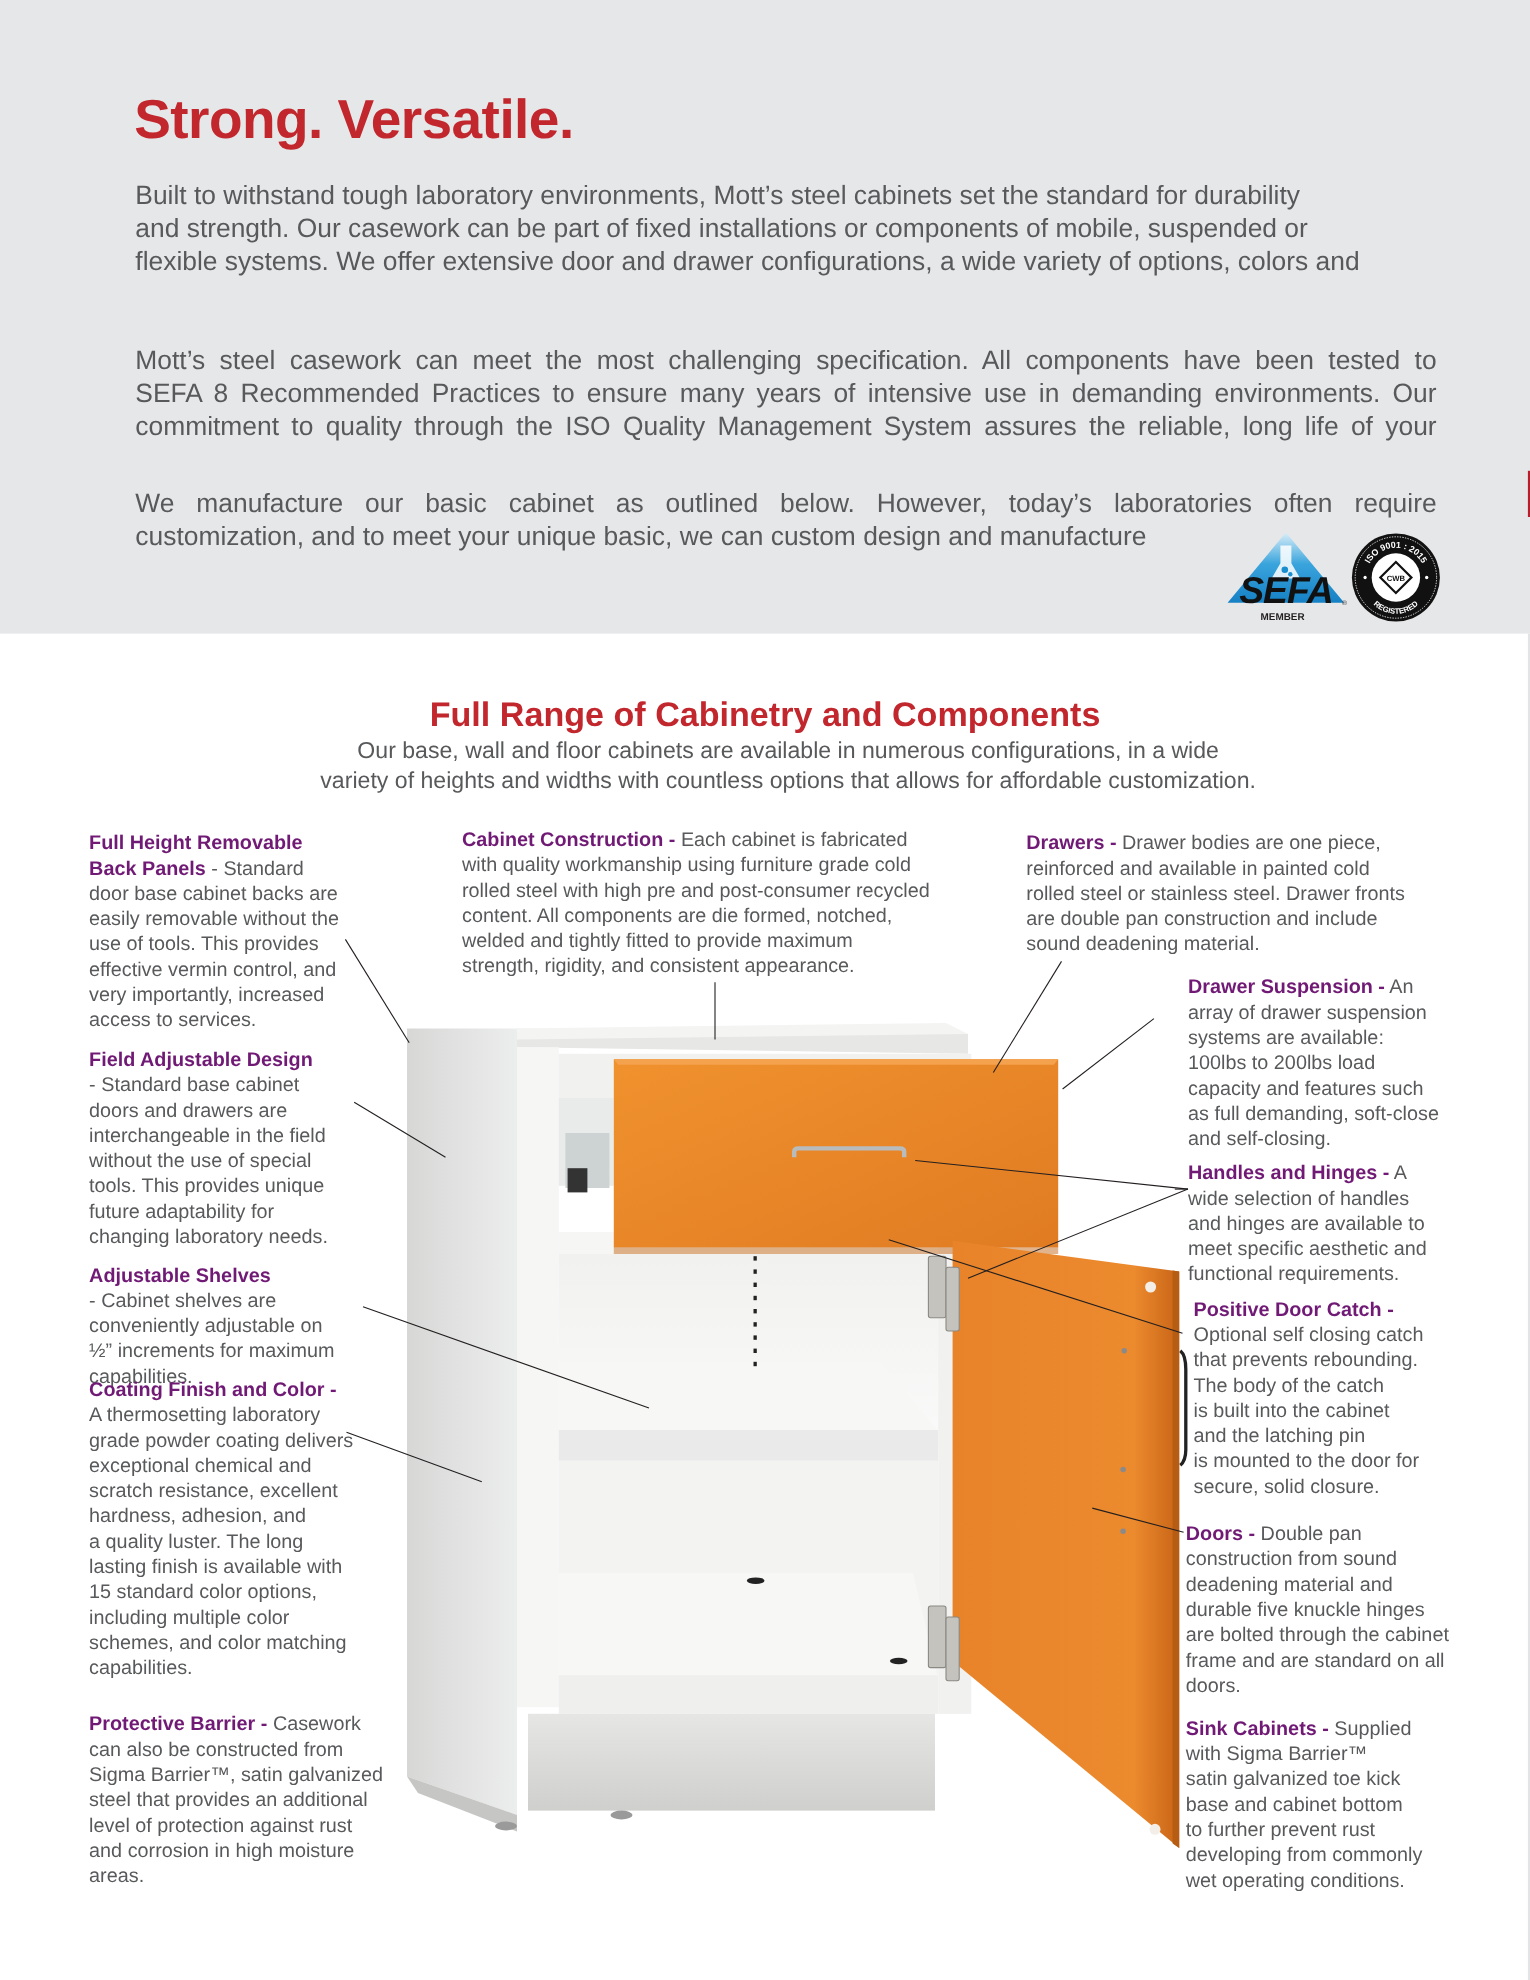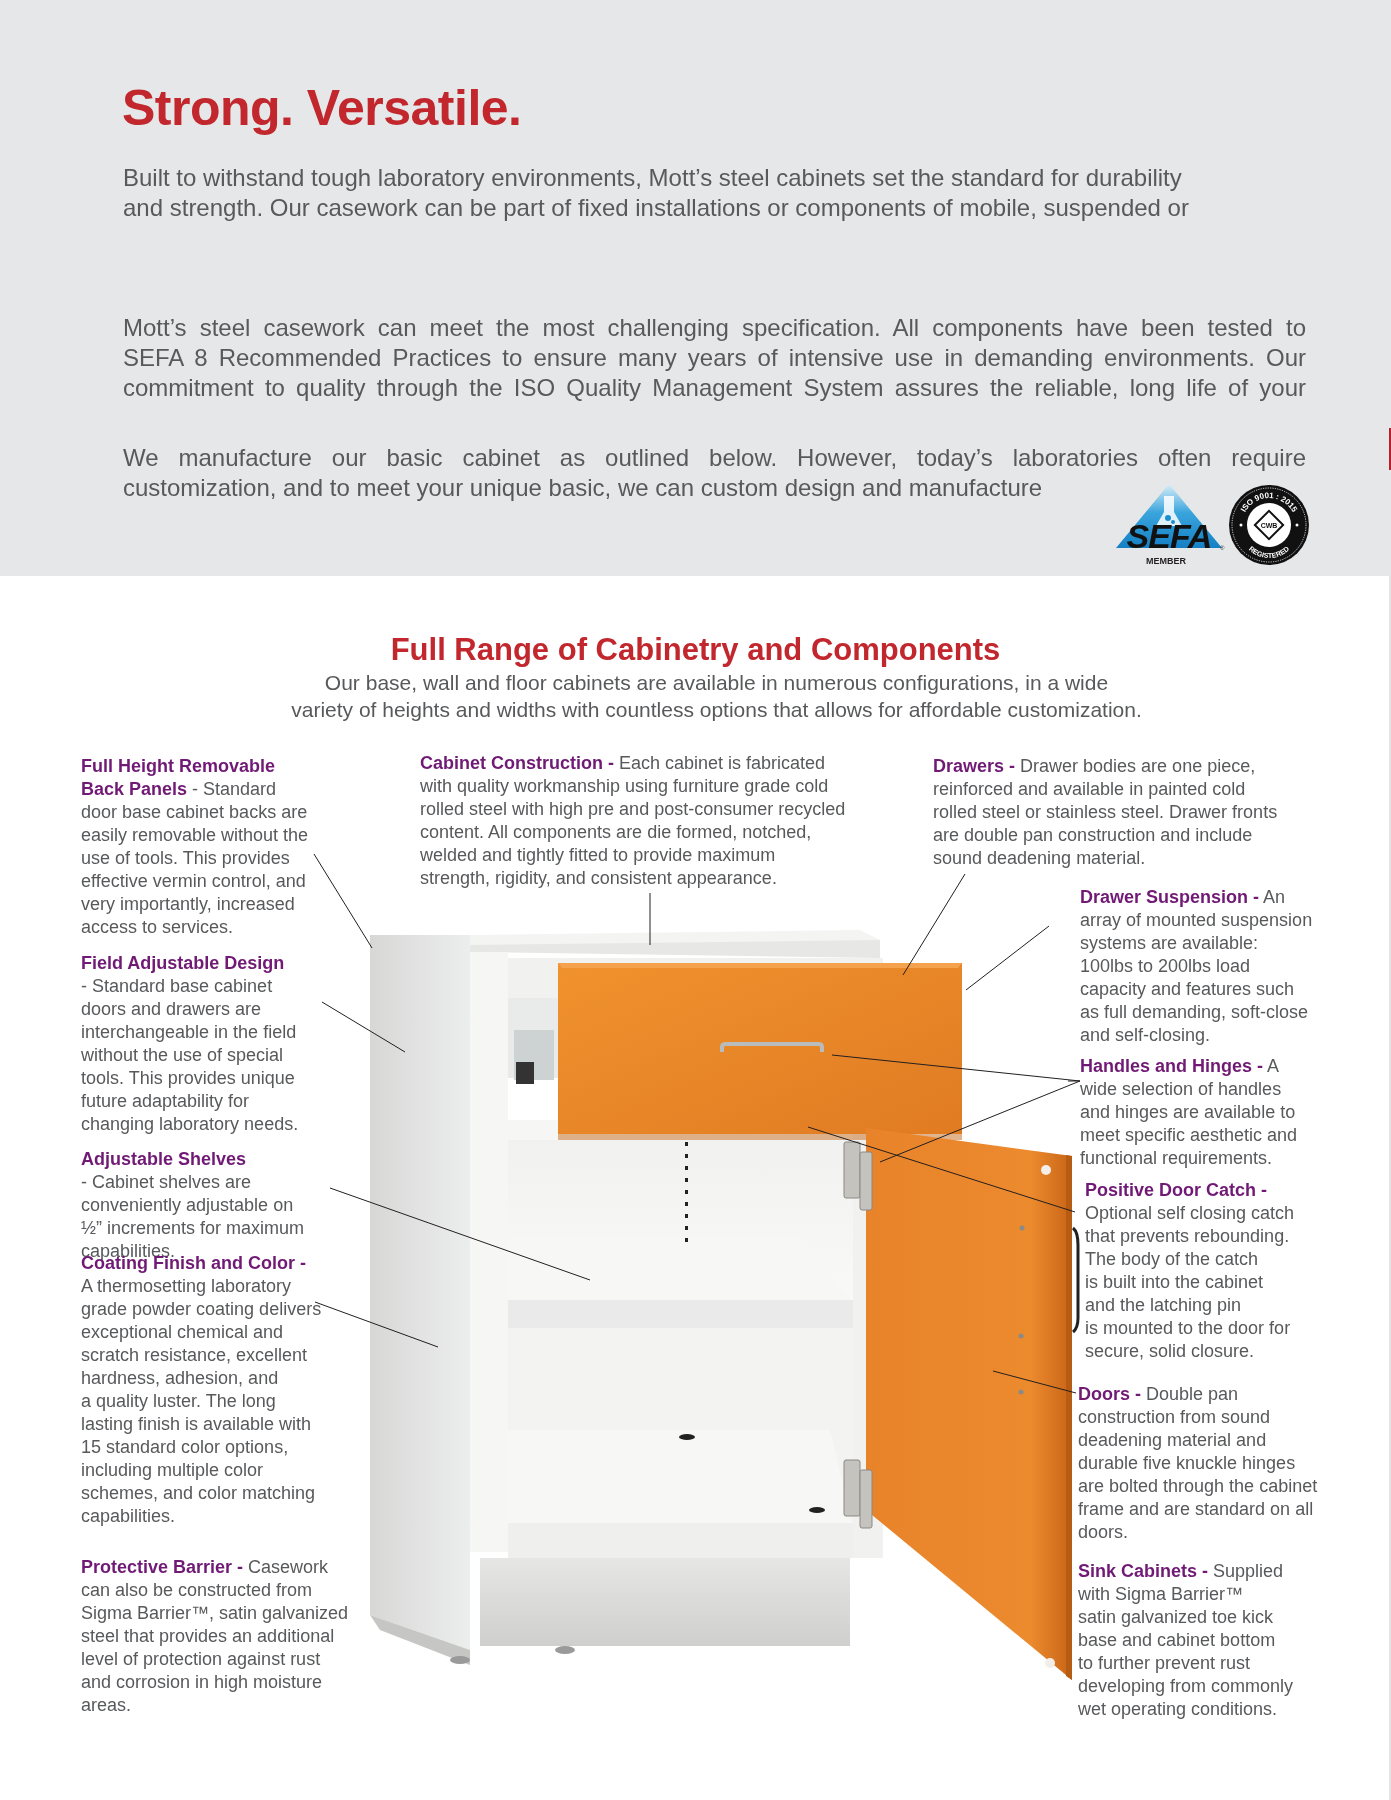--- a/index.html
+++ b/index.html
@@ -38,20 +38,21 @@
 
 <div class="top-band"></div>
 <div class="edge-line-red"></div>
 <div class="edge-line-grey"></div>
 
 <h1 class="headline">Strong. Versatile.</h1>
 
 <div class="intro p1">
   <span class="line">Built to withstand tough laboratory environments, Mott’s steel cabinets set the standard for durability</span>
   <span class="line">and strength.  Our casework can be part of fixed installations or components of mobile, suspended or</span>
+  <span class="line">flexible systems.  We offer extensive door and drawer configurations, a wide variety of options, colors and</span>
 </div>
 
 <div class="intro p2">
   <span class="jline">Mott’s steel casework can meet the most challenging specification. All components have been tested to</span>
   <span class="jline">SEFA 8 Recommended Practices to ensure many years of intensive use in demanding environments. Our</span>
   <span class="jline">commitment to quality through the ISO Quality Management System assures the reliable, long life of your</span>
 </div>
 
 <div class="intro p3">
   <span class="jline">We manufacture our basic cabinet as outlined below. However, today’s laboratories often require</span>
@@ -283,21 +284,21 @@
 <div class="feat" style="left:933px; top:755px;">
   <span class="l"><b>Drawers -</b> Drawer bodies are one piece,</span>
   <span class="l">reinforced and available in painted cold</span>
   <span class="l">rolled steel or stainless steel. Drawer fronts</span>
   <span class="l">are double pan construction and include</span>
   <span class="l">sound deadening material.</span>
 </div>
 
 <div class="feat" style="left:1080px; top:886px;">
   <span class="l"><b>Drawer Suspension -</b> An</span>
-  <span class="l">array of mounted suspension</span>
+  <span class="l">array of drawer suspension</span>
   <span class="l">systems are available:</span>
   <span class="l">100lbs to 200lbs load</span>
   <span class="l">capacity and features such</span>
   <span class="l">as full demanding, soft-close</span>
   <span class="l">and self-closing.</span>
 </div>
 
 <div class="feat" style="left:1080px; top:1055px;">
   <span class="l"><b>Handles and Hinges -</b> A</span>
   <span class="l">wide selection of handles</span>

